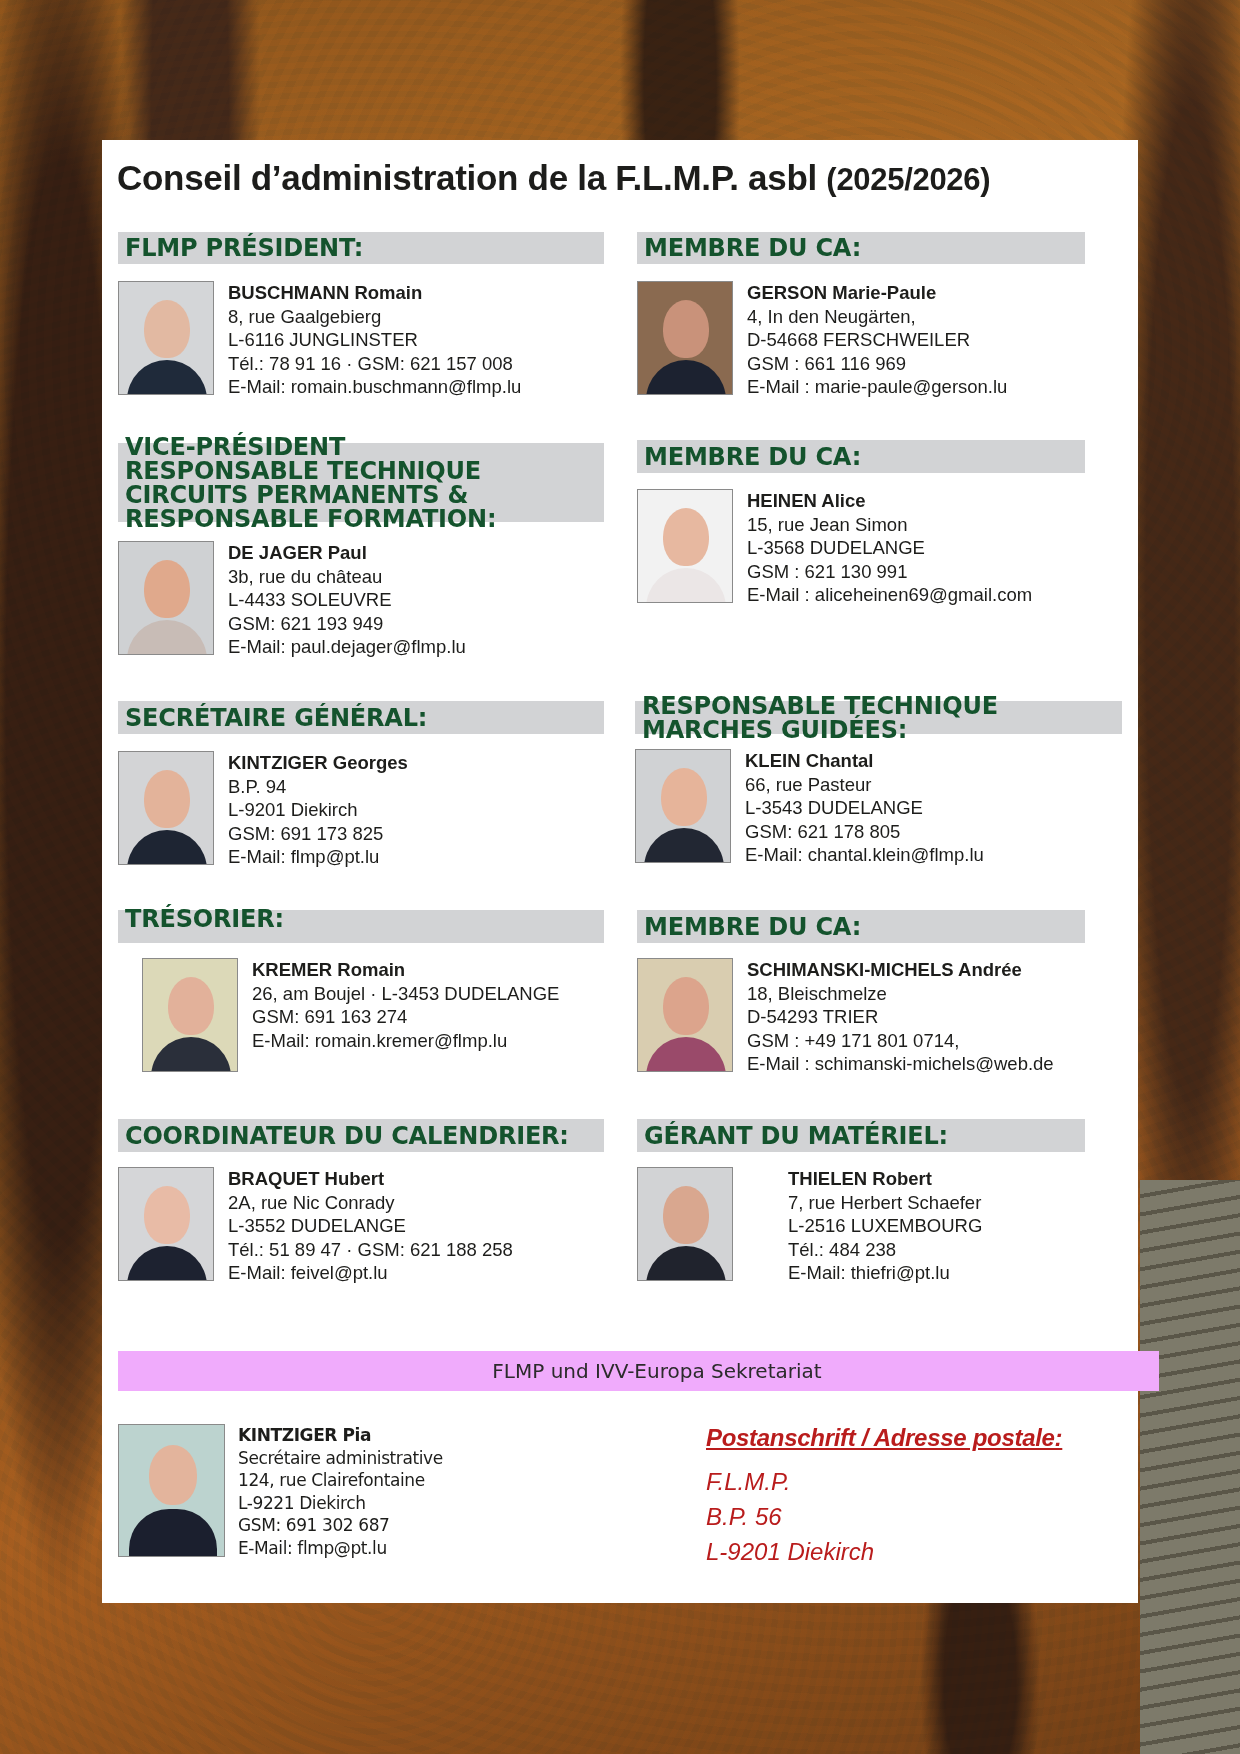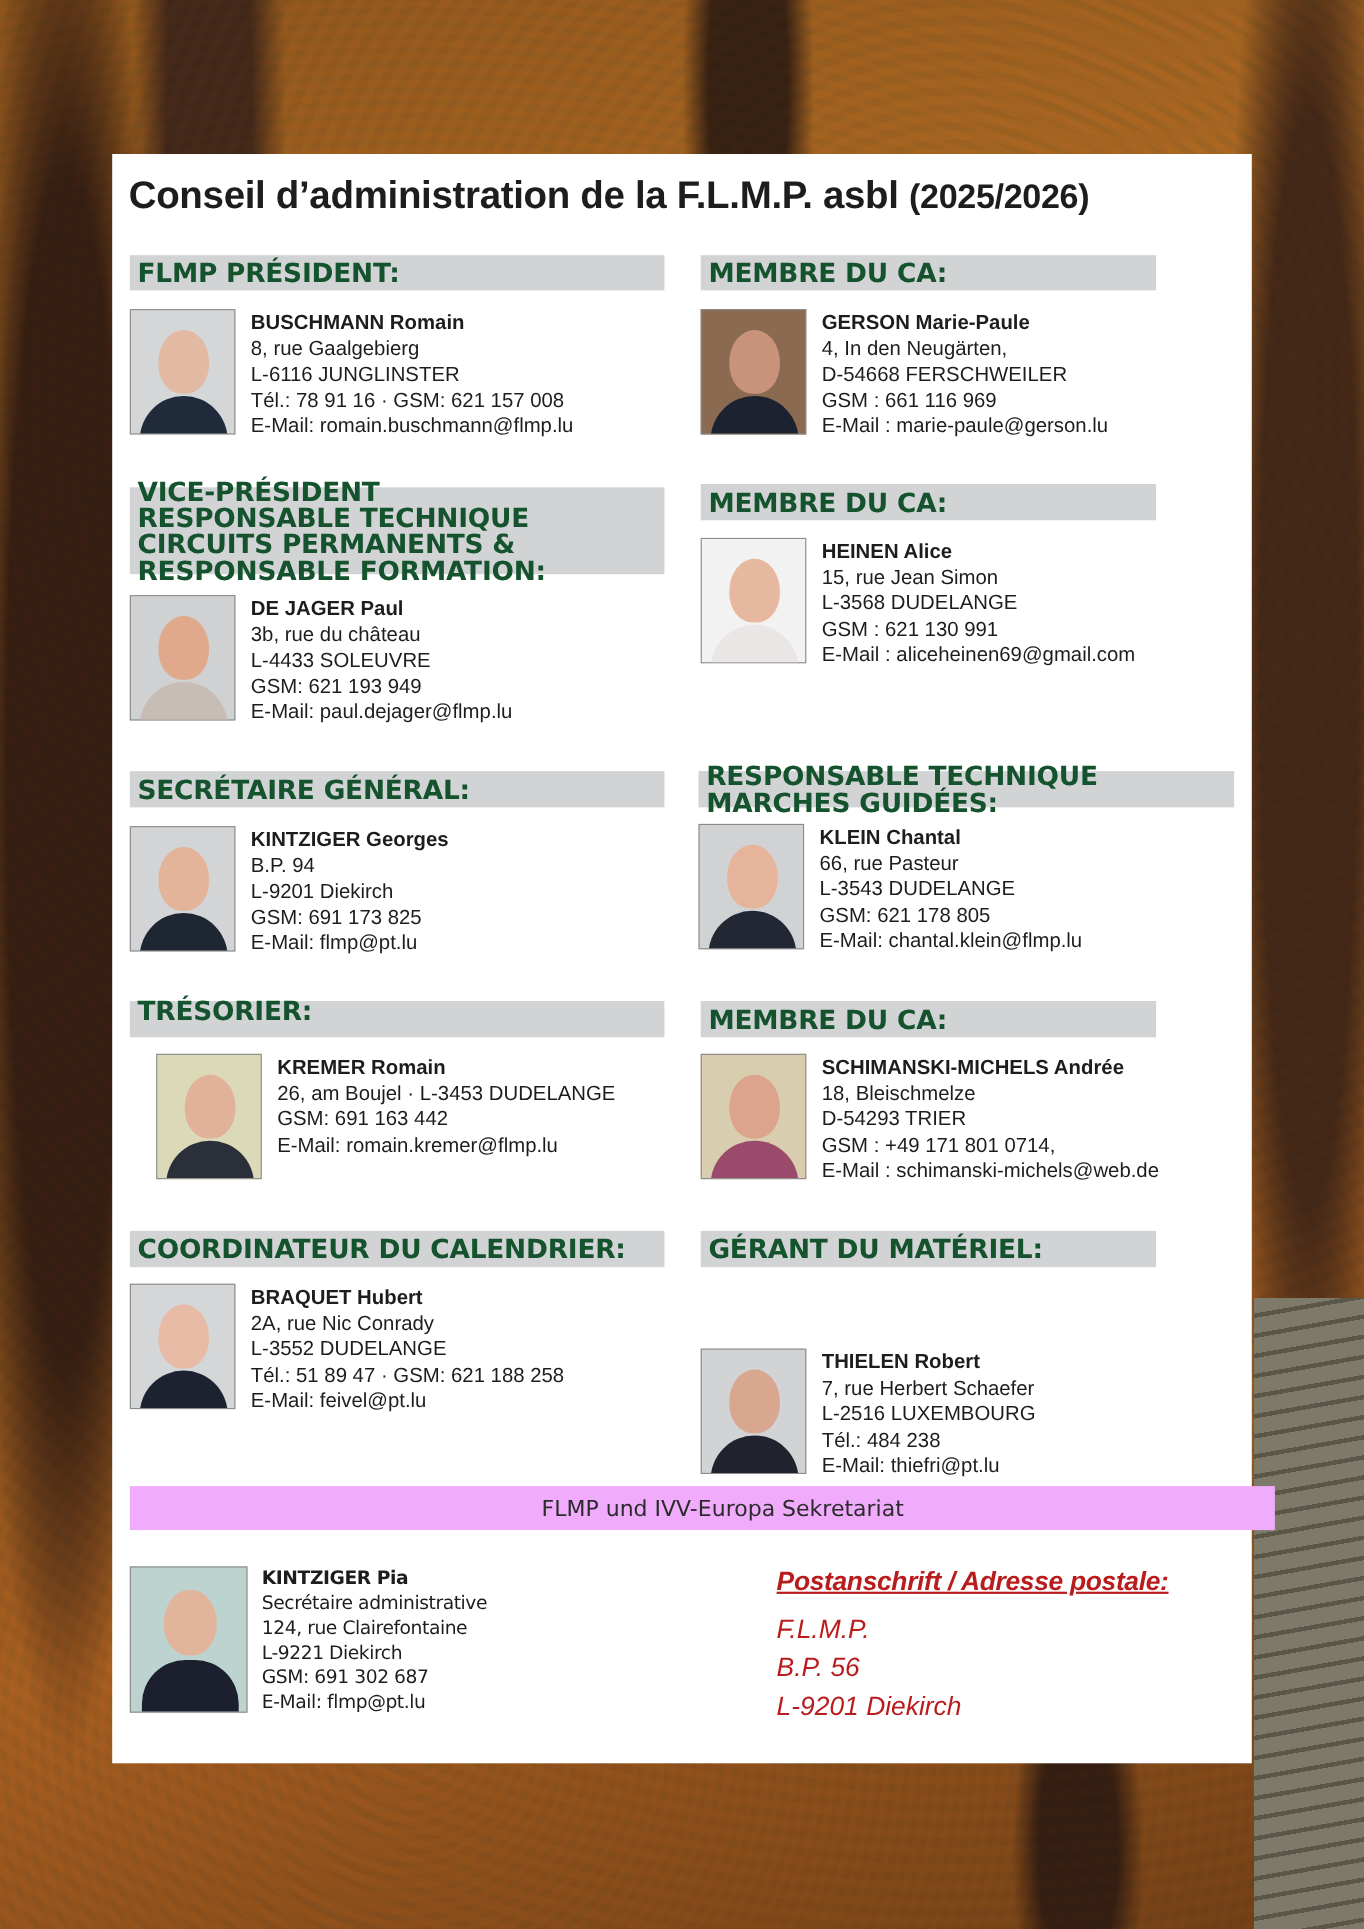--- a/index.html
+++ b/index.html
@@ -16,21 +16,21 @@
       repeating-radial-gradient(circle at 30% 90%, rgba(200,120,40,.35) 0 6px, rgba(120,60,20,.25) 6px 12px),
       repeating-radial-gradient(circle at 70% 20%, rgba(220,150,60,.25) 0 8px, rgba(90,50,20,.2) 8px 16px);
     mix-blend-mode:multiply;opacity:.6;}
   .boardwalk{position:absolute;left:1140px;top:1180px;width:100px;height:574px;
     background:repeating-linear-gradient(170deg,#7d7a6a 0 14px,#5a5648 14px 18px);}
   .panel{position:absolute;left:102px;top:140px;width:1036px;height:1463px;background:#ffffff;}
   .title{position:absolute;left:117px;top:158px;font-size:35px;font-weight:bold;color:#1d1d1b;letter-spacing:-0.3px;white-space:nowrap;}
   .title .year{font-size:31px;}
   .hdr{position:absolute;background:#d2d3d5;font-family:"DejaVu Sans",sans-serif;font-weight:bold;font-size:24px;color:#14532d;padding:12px 7px;box-sizing:border-box;display:flex;flex-direction:column;justify-content:center;line-height:24px;letter-spacing:-0.2px;}
   .hdr.left{left:118px;width:486px;}
-  .hdr.right{left:637px;width:414px;}
+  .hdr.right{left:637px;width:448px;}
   .card{position:absolute;display:flex;}
   .photo{width:96px;height:114px;border:1px solid #8a8a8a;box-sizing:border-box;flex:none;position:relative;overflow:hidden;background:#cfcfcf;}
   .photo .head{position:absolute;left:25px;top:18px;width:46px;height:58px;border-radius:50% 50% 46% 46%;}
   .photo .body{position:absolute;left:8px;top:78px;width:80px;height:50px;border-radius:40px 40px 0 0;}
   .info{margin-left:14px;font-size:18.5px;line-height:23.6px;color:#1d1d1b;white-space:nowrap;}
   .info .name{font-weight:bold;}
   .secbar{position:absolute;left:118px;top:1351px;width:1004px;height:40px;background:#f0abfc;display:flex;align-items:center;justify-content:center;font-family:"DejaVu Sans",sans-serif;font-size:20px;color:#2b2b2b;padding-left:37px;}
   .pia{position:absolute;left:118px;top:1424px;display:flex;}
   .pia .photo{width:107px;height:133px;}
   .pia .info{font-family:"DejaVu Sans",sans-serif;font-size:17px;line-height:22.6px;margin-left:13px;letter-spacing:-0.4px;}
@@ -160,21 +160,21 @@
   <span>TRÉSORIER:</span>
 </div>
 <div class="card" style="left:118px;top:958px;padding-left:24px;">
   <div class="photo" style="background:#dcd9b8;">
     <div class="head" style="background:#e2b19a;"></div>
     <div class="body" style="background:#2a2f3a;"></div>
   </div>
   <div class="info">
     <div class="name">KREMER Romain</div>
     <div>26, am Boujel · L-3453 DUDELANGE</div>
-    <div>GSM: 691 163 442</div>
+    <div>GSM: 691 163 274</div>
     <div>E-Mail: romain.kremer@flmp.lu</div>
   </div>
 </div>
 
 <div class="hdr right" style="top:910px;height:33px;">
   <span>MEMBRE DU CA:</span>
 </div>
 <div class="card" style="left:637px;top:958px;">
   <div class="photo" style="background:#d9cdb0;">
     <div class="head" style="background:#dca48c;"></div>
@@ -202,21 +202,21 @@
     <div>2A, rue Nic Conrady</div>
     <div>L-3552 DUDELANGE</div>
     <div>Tél.: 51 89 47 · GSM: 621 188 258</div>
     <div>E-Mail: feivel@pt.lu</div>
   </div>
 </div>
 
 <div class="hdr right" style="top:1119px;height:33px;">
   <span>GÉRANT DU MATÉRIEL:</span>
 </div>
-<div class="card" style="left:637px;top:1226px;">
+<div class="card" style="left:637px;top:1167px;gap:41px;">
   <div class="photo" style="background:#d2d3d5;">
     <div class="head" style="background:#d9a78f;"></div>
     <div class="body" style="background:#20232d;"></div>
   </div>
   <div class="info">
     <div class="name">THIELEN Robert</div>
     <div>7, rue Herbert Schaefer</div>
     <div>L-2516 LUXEMBOURG</div>
     <div>Tél.: 484 238</div>
     <div>E-Mail: thiefri@pt.lu</div>

